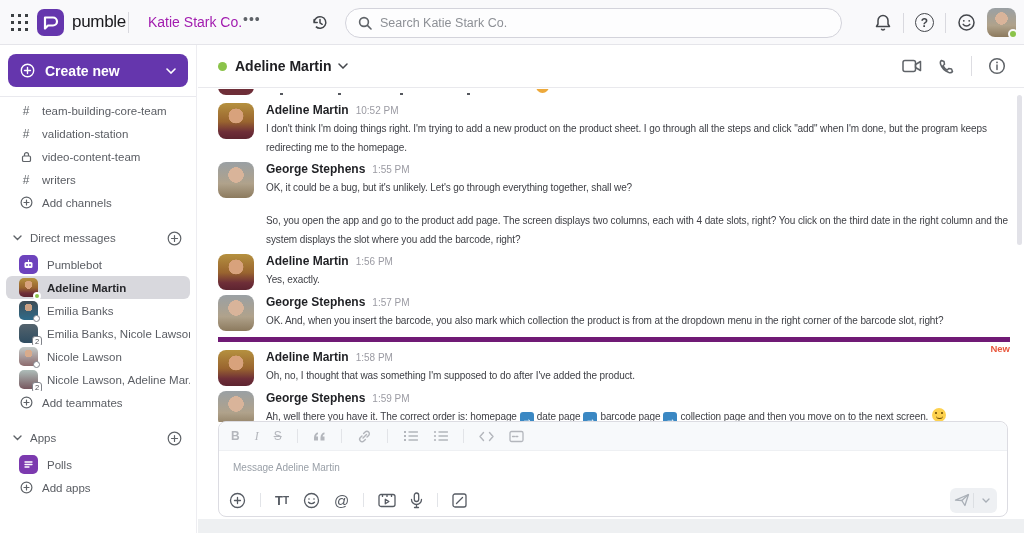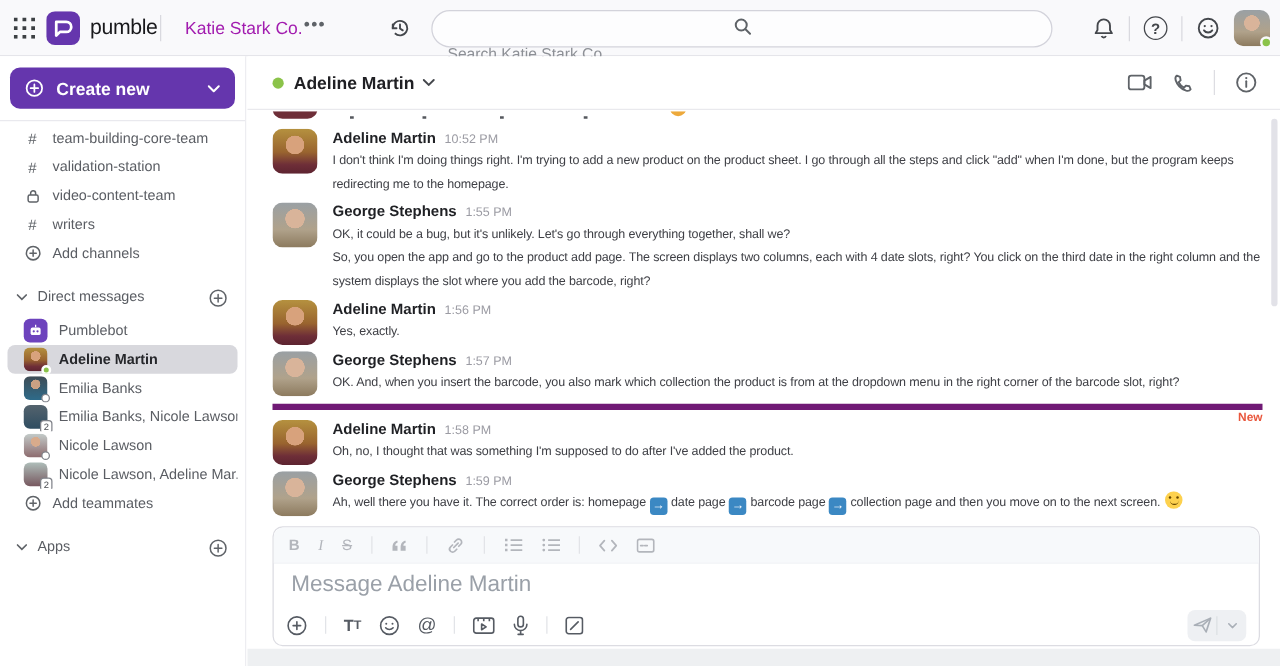--- a/index.html
+++ b/index.html
@@ -11,21 +11,21 @@
   .topbar { position:absolute; top:0; left:0; width:1024px; height:45px;
     background:#f9f9fb; border-bottom:1px solid #e5e5ea; }
   .grid-icon { position:absolute; left:11px; top:14px; cursor:pointer; }
   .logo-sq { position:absolute; left:37px; top:9px; width:27px; height:27px; }
   .brand { position:absolute; left:72px; top:12px; font-size:17px; font-weight:normal; color:#19191c; letter-spacing:-0.3px; }
   .tb-div { position:absolute; top:12px; width:1px; height:21px; background:#d9d9df; }
   .workspace { position:absolute; left:148px; top:14px; font-size:14px; font-weight:normal; color:#a21caf; }
   .ws-dots { position:absolute; left:243px; top:11px; font-size:14px; color:#5f6368; letter-spacing:1px; cursor:pointer; }
   .history-btn { position:absolute; left:310px; top:13px; cursor:pointer; }
   .searchbox { position:absolute; left:345px; top:8px; width:497px; height:30px; background:#fdfdfe;
-    border:1px solid #d3d3db; border-radius:16px; display:flex; align-items:center; padding:5px 12px; gap:8px;flex-direction:column; }
+    border:1px solid #d3d3db; border-radius:16px; display:flex; align-items:center; padding:0 12px; gap:8px; }
   .searchbox input { border:none; outline:none; background:transparent; font-size:12.5px; color:#3a3d42; width:100%;
     font-family:"Liberation Sans","DejaVu Sans",sans-serif; }
   .searchbox input::placeholder { color:#8d9096; }
   .tb-right { position:absolute; right:8px; top:0; height:45px; display:flex; align-items:center; gap:11px; }
   .tb-ic { cursor:pointer; display:flex; align-items:center; justify-content:center; }
   .help-circ { width:19px; height:19px; border:1.6px solid #44474c; border-radius:50%;
     font-size:12px; font-weight:bold; color:#44474c; display:flex; align-items:center; justify-content:center; }
   .tb-avatar { position:relative; width:29px; height:29px; border-radius:8px; cursor:pointer;
     background:radial-gradient(circle at 50% 36%, #d9b49a 0 26%, rgba(0,0,0,0) 27%),
     linear-gradient(180deg,#9aa0a4,#b0a28b 60%,#8c7a5e); }
@@ -83,21 +83,21 @@
   .clip-mark { position:absolute; bottom:3px; width:3px; height:2px; background:#55585e; }
   .clip-emoji { position:absolute; left:318px; top:-9px; width:13px; height:13px; border-radius:50%; background:#eda93b; }
   .msg { display:flex; gap:12px; margin-top:5px; }
   .msg-av { width:36px; height:36px; border-radius:8px; flex:none; }
   .msg-body { flex:1; min-width:0; }
   .msg-head { height:16px; display:flex; align-items:baseline; gap:7px; }
   .msg-author { font-size:12px; font-weight:bold; color:#1f2024; cursor:pointer; }
   .msg-time { font-size:10px; color:#9b9ba3; }
   .msg-text { font-size:10px; color:#3f4046; line-height:19px; letter-spacing:-0.1px; }
   .msg-text.one-line { white-space:nowrap; overflow:hidden; }
-  .para2 { }
+  .para2 { margin-top:14px; }
   .new-divider { position:relative; border-top:5px solid #701a75; margin:6px 0 1px 0; height:12px; }
   .new-divider .new-lbl { position:absolute; right:0; top:1px; font-size:9.5px; font-weight:bold; color:#e9573d; }
   .arrow-emoji { display:inline-flex; width:14px; height:14px; background:#3b88c3; border-radius:3px;
     color:#fff; align-items:center; justify-content:center; font-size:10px; font-weight:bold;
     vertical-align:-2px; margin:0 3px; }
   .arrow-emoji::before { content:"\2192"; }
   .smiley-emoji { display:inline-block; position:relative; width:14px; height:14px; border-radius:50%;
     background:#fdd14e; vertical-align:-2px; margin-left:4px; }
   .smiley-emoji::before { content:""; position:absolute; left:3px; top:4px; width:2px; height:2px; border-radius:50%;
     background:#664500; box-shadow:6px 0 0 #664500; }
@@ -109,21 +109,21 @@
   .composer { position:absolute; left:20px; right:16px; bottom:16px; height:96px; background:#fff;
     border:1px solid #dcdce2; border-radius:8px; }
   .fmt-bar { height:29px; background:#f7f9fb; border-bottom:1px solid #eef0f3; border-radius:8px 8px 0 0;
     display:flex; align-items:center; padding:0 12px; gap:15px; }
   .fmt { color:#b3b6bc; font-size:12px; cursor:pointer; display:flex; align-items:center; }
   .fmt.b { font-weight:bold; }
   .fmt.i { font-style:italic; font-family:"Liberation Serif","DejaVu Serif",serif; }
   .fmt.s { text-decoration:line-through; }
   .fmt-div { width:1px; height:14px; background:#e2e4e8; }
   .input-row { height:33px; display:flex; align-items:center; padding:0 14px; }
-  .input-row input { width:100%; border:none; outline:none; font-size:18px; color:#a21caf; background:transparent;
+  .input-row input { width:100%; border:none; outline:none; font-size:10px; color:#a21caf; background:transparent;
     font-family:"Liberation Sans","DejaVu Sans",sans-serif; }
   .input-row input::placeholder { color:#9aa0a8; }
   .act-bar { height:32px; display:flex; align-items:center; padding:0 10px; gap:14px; }
   .act { color:#565b63; cursor:pointer; display:flex; align-items:center; }
   .send-pill { margin-left:auto; width:47px; height:25px; background:#eef0f3; border-radius:6px;
     display:flex; align-items:center; cursor:pointer; }
   .send-pill .half { flex:1; display:flex; align-items:center; justify-content:center; }
   .send-pill .pdiv { width:1px; height:15px; background:#dcdfe3; }
   .bottom-strip { position:absolute; left:198px; right:0; bottom:0; height:14px; background:#eef0f2; }
 </style>
@@ -309,20 +309,39 @@
   <div class="sb-head">
     <svg width="9" height="6" viewBox="0 0 9 6" fill="none" stroke="#5f6368" stroke-width="1.4">
         <path d="M1 1l3.5 3.5L8 1" stroke-linecap="round"></path>
       </svg>
     <span class="hd">Apps</span>
     <svg width="15" height="15" viewBox="0 0 15 15" fill="none" stroke="#5f6368" stroke-width="1.2">
         <circle cx="7.5" cy="7.5" r="6.3"></circle>
         <path d="M7.5 4.5v6M4.5 7.5h6" stroke-linecap="round"></path>
       </svg>
   </div>
+  <div class="sb-list">
+    <div class="sb-item">
+        <span class="polls-ic">
+          <svg width="11" height="11" viewBox="0 0 11 11" stroke="#fff" stroke-width="1.3" fill="none">
+            <path d="M2 3h7M2 5.5h7M2 8h4" stroke-linecap="round"></path>
+          </svg>
+        </span>
+        <span>Polls</span>
+      </div>
+    <div class="sb-item">
+        <span class="ic">
+          <svg width="13" height="13" viewBox="0 0 13 13" fill="none" stroke="#5f6368" stroke-width="1.2">
+            <circle cx="6.5" cy="6.5" r="5.4"></circle>
+            <path d="M6.5 4v5M4 6.5h5" stroke-linecap="round"></path>
+          </svg>
+        </span>
+        <span>Add apps</span>
+      </div>
+  </div>
 </div>
 
 <div class="main">
   <div class="chan-head">
     <span class="pres-dot"></span>
     <span class="chan-title">
       <span>Adeline Martin</span>
       <svg width="10" height="6" viewBox="0 0 10 6" fill="none" stroke="#44474c" stroke-width="1.5">
           <path d="M1 1l4 4 4-4" stroke-linecap="round"></path>
         </svg>

